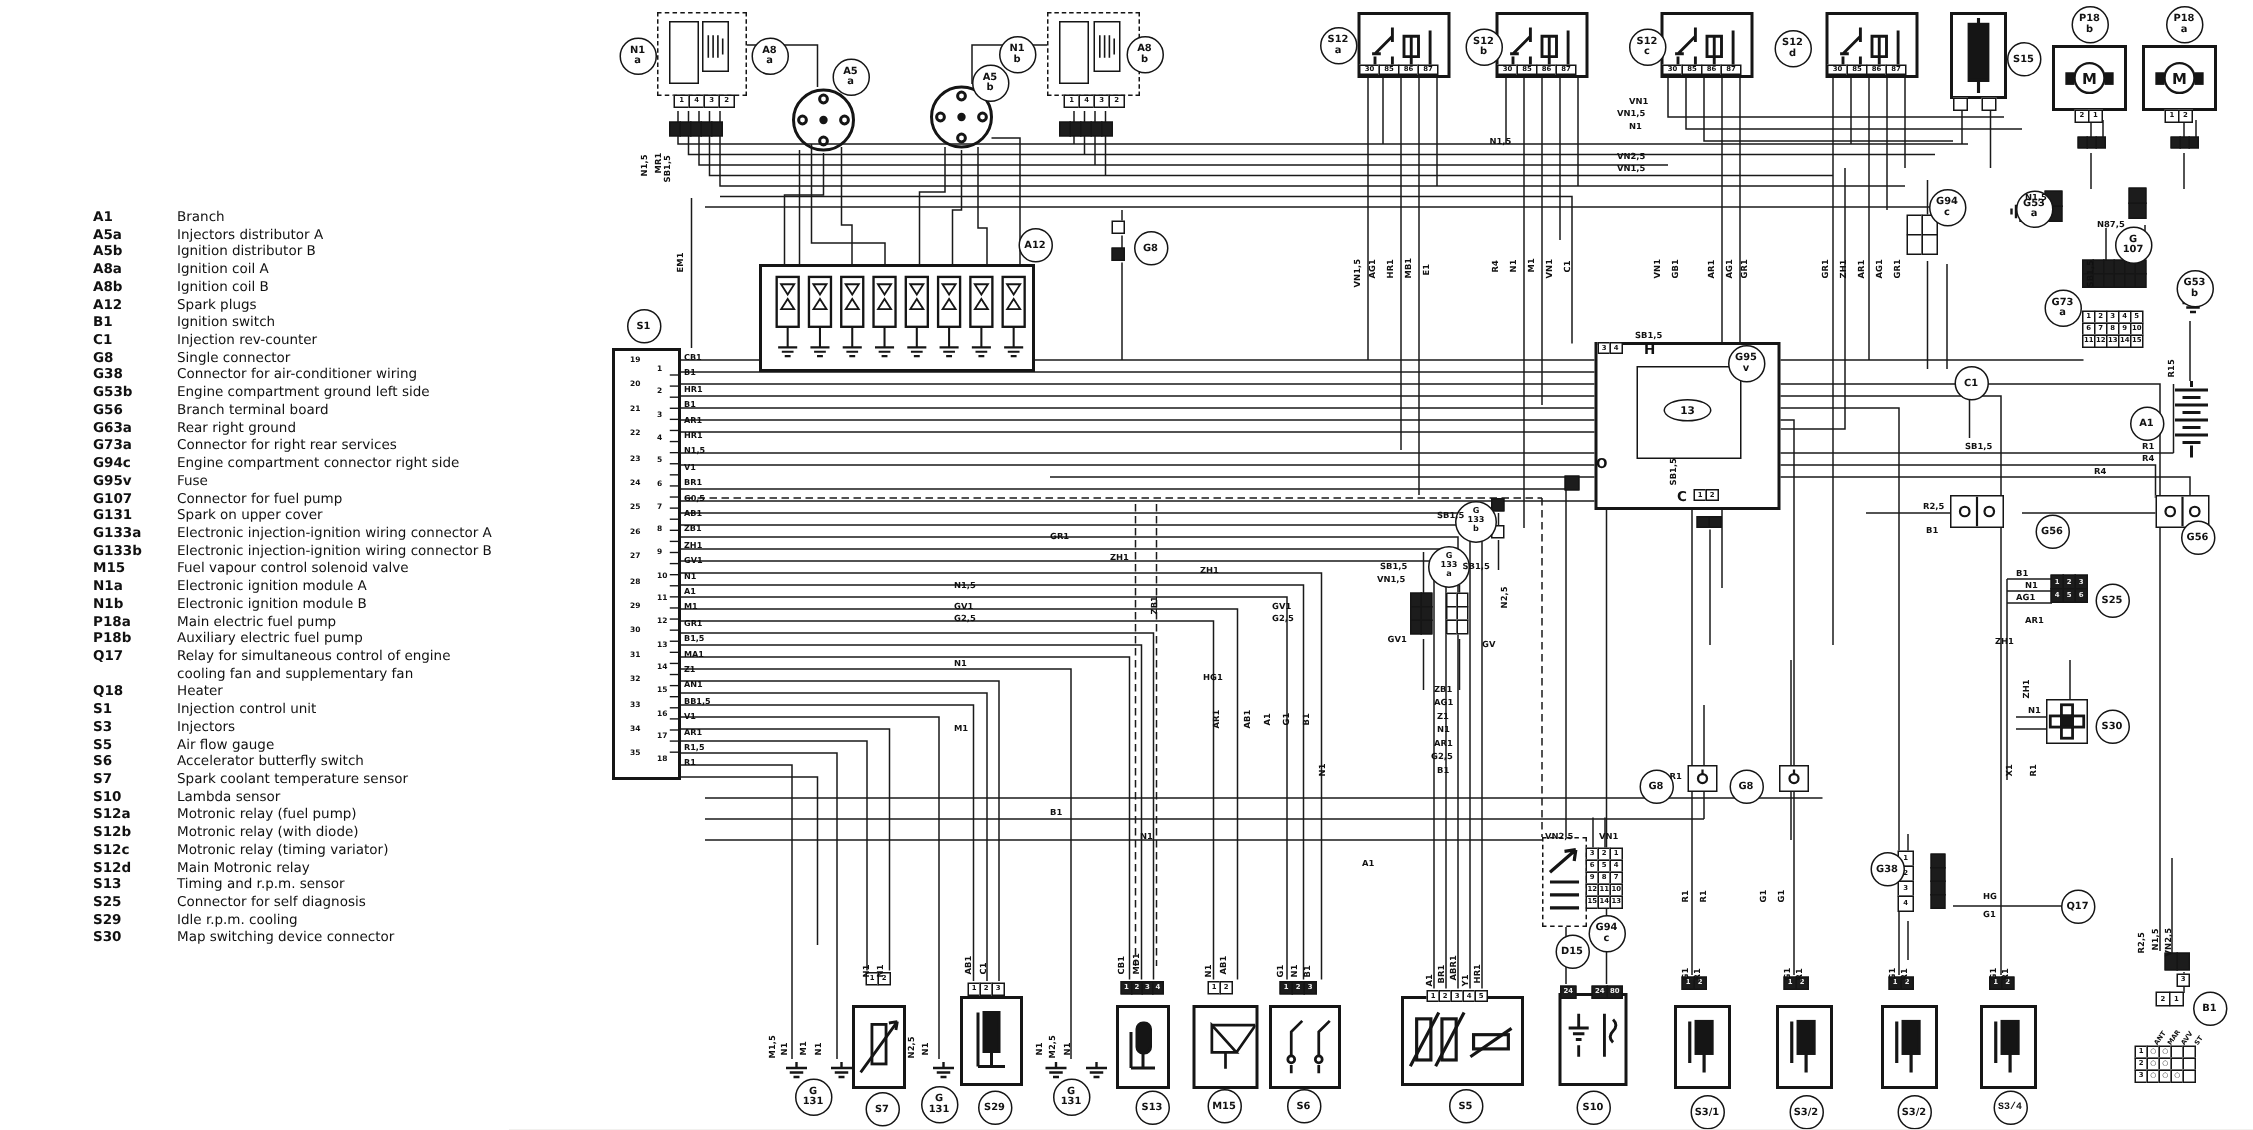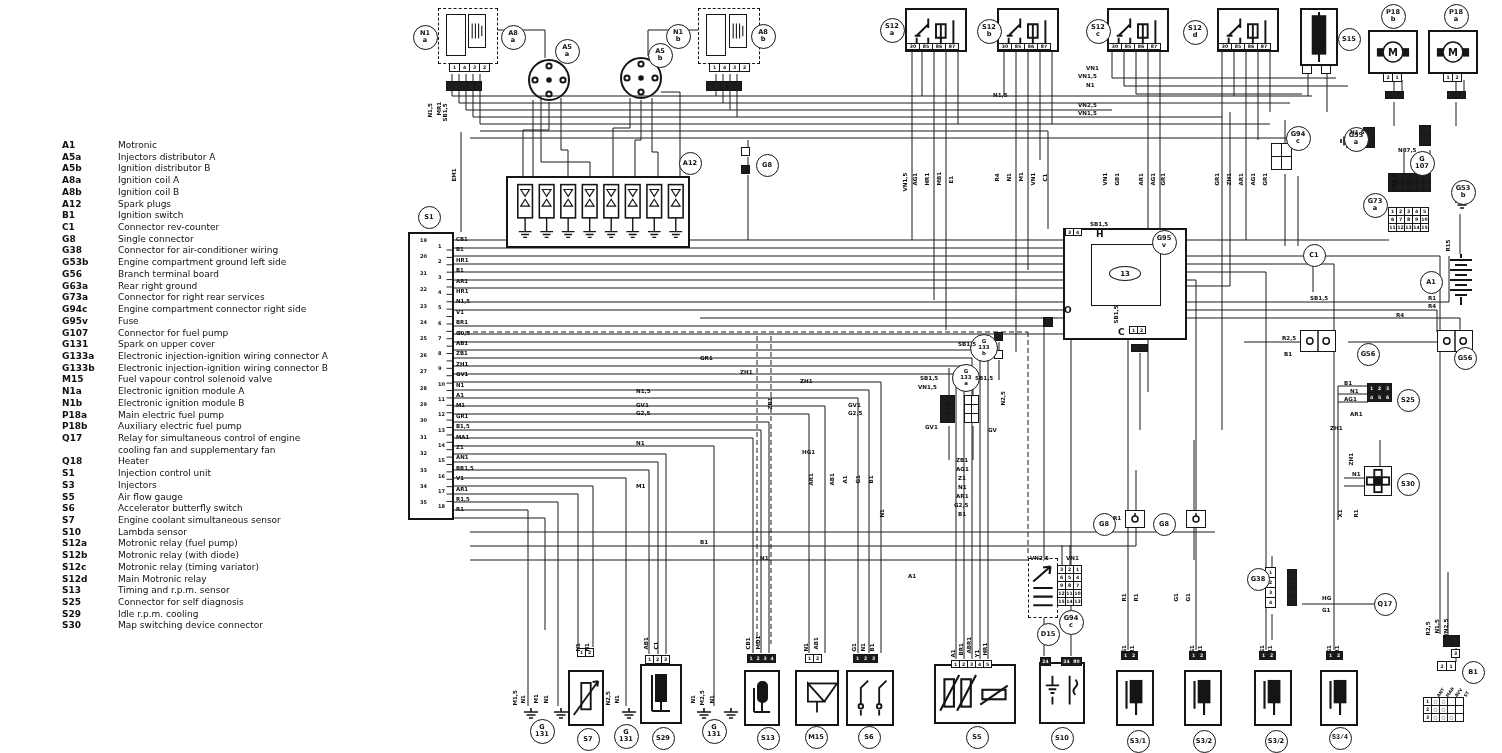--- a/index.html
+++ b/index.html
@@ -168,21 +168,21 @@
       <polyline points="999,342 999,351" fill="none" stroke="#1a1a1a" stroke-width="1"></polyline>
       <polyline points="999,360 999,380" fill="none" stroke="#1a1a1a" stroke-width="1"></polyline>
       <polyline points="457,332 1028,332" fill="none" stroke="#1a1a1a" stroke-width="1" stroke-dasharray="5,3"></polyline>
       <polyline points="757,336 757,644" fill="none" stroke="#1a1a1a" stroke-width="1" stroke-dasharray="5,3"></polyline>
       <polyline points="771,336 771,644" fill="none" stroke="#1a1a1a" stroke-width="1" stroke-dasharray="5,3"></polyline>
       <polyline points="1028,332 1028,558" fill="none" stroke="#1a1a1a" stroke-width="1" stroke-dasharray="5,3"></polyline>
     </svg>
   <div class="legend" id="legend" style="left:62px;top:140px;">
       <div class="lrow">
         <span class="lcode">A1</span>
-        <span>Motronic</span>
+        <span>Branch</span>
       </div>
       <div class="lrow">
         <span class="lcode">A5a</span>
         <span>Injectors distributor A</span>
       </div>
       <div class="lrow">
         <span class="lcode">A5b</span>
         <span>Ignition distributor B</span>
       </div>
       <div class="lrow">
@@ -196,21 +196,21 @@
       <div class="lrow">
         <span class="lcode">A12</span>
         <span>Spark plugs</span>
       </div>
       <div class="lrow">
         <span class="lcode">B1</span>
         <span>Ignition switch</span>
       </div>
       <div class="lrow">
         <span class="lcode">C1</span>
-        <span>Connector rev-counter</span>
+        <span>Injection rev-counter</span>
       </div>
       <div class="lrow">
         <span class="lcode">G8</span>
         <span>Single connector</span>
       </div>
       <div class="lrow">
         <span class="lcode">G38</span>
         <span>Connector for air-conditioner wiring</span>
       </div>
       <div class="lrow">
@@ -296,21 +296,21 @@
       <div class="lrow">
         <span class="lcode">S5</span>
         <span>Air flow gauge</span>
       </div>
       <div class="lrow">
         <span class="lcode">S6</span>
         <span>Accelerator butterfly switch</span>
       </div>
       <div class="lrow">
         <span class="lcode">S7</span>
-        <span>Engine coolant simultaneous sensor</span>
+        <span>Spark coolant temperature sensor</span>
       </div>
       <div class="lrow">
         <span class="lcode">S10</span>
         <span>Lambda sensor</span>
       </div>
       <div class="lrow">
         <span class="lcode">S12a</span>
         <span>Motronic relay (fuel pump)</span>
       </div>
       <div class="lrow">

